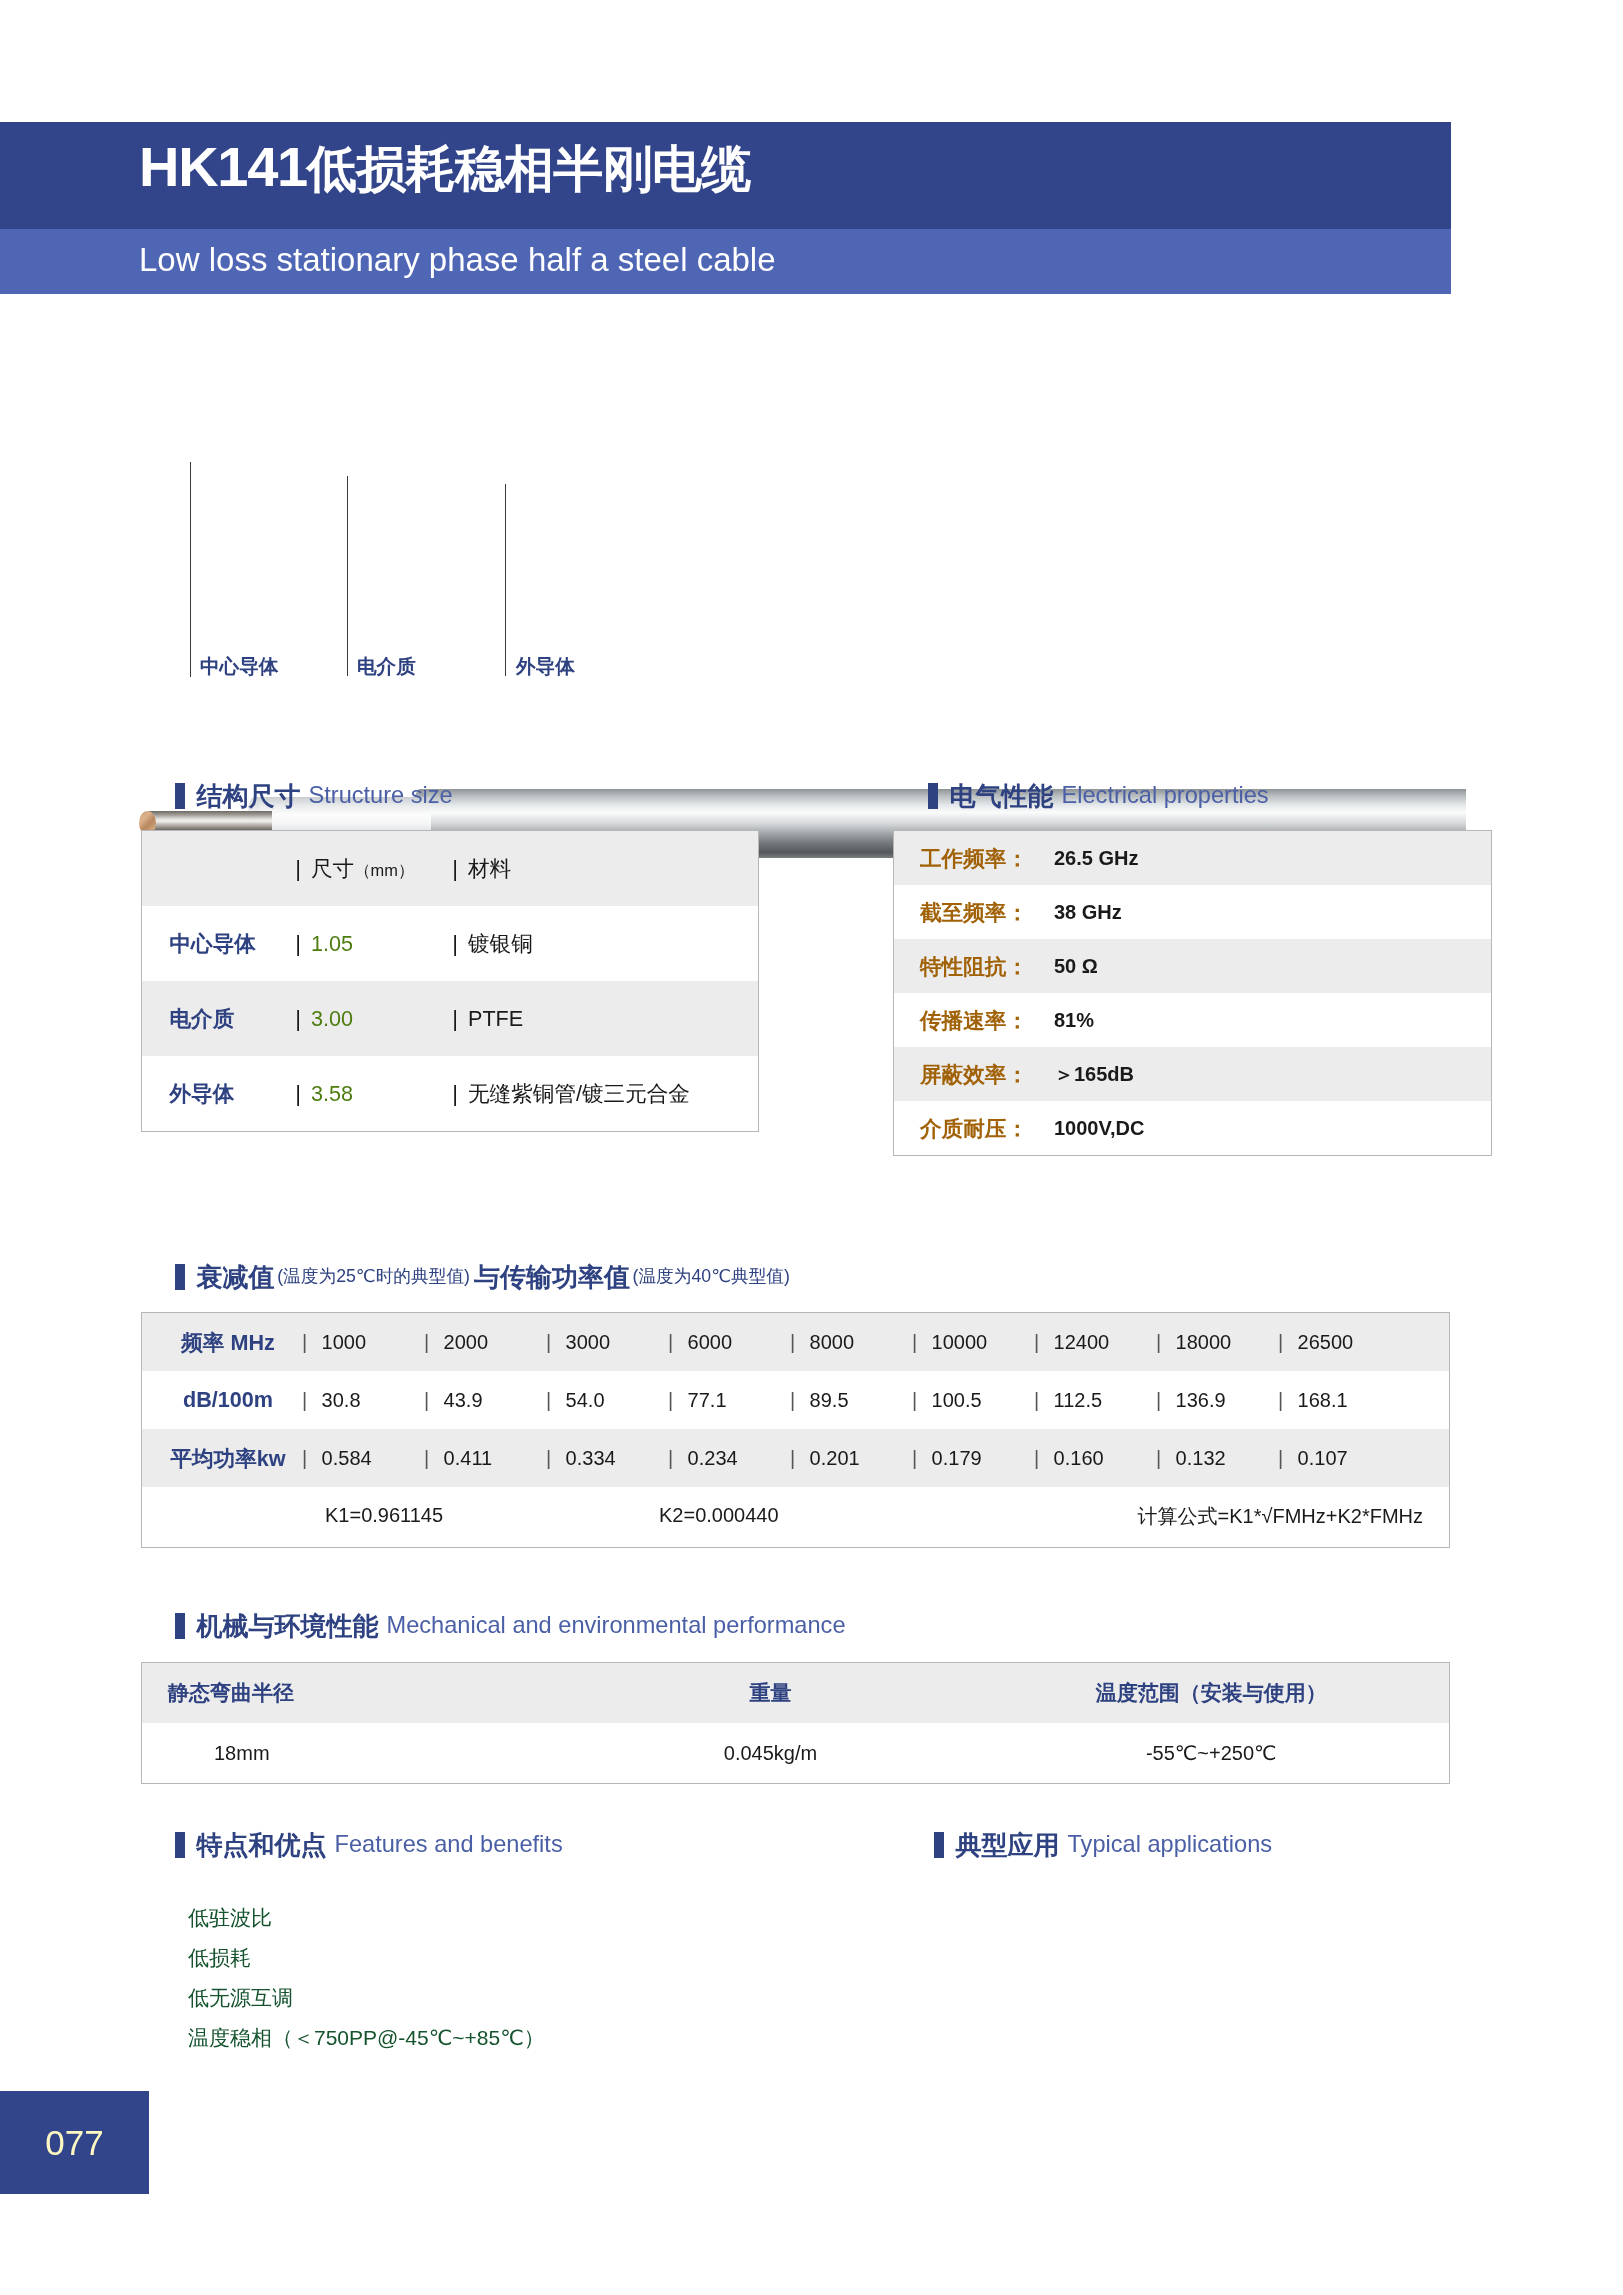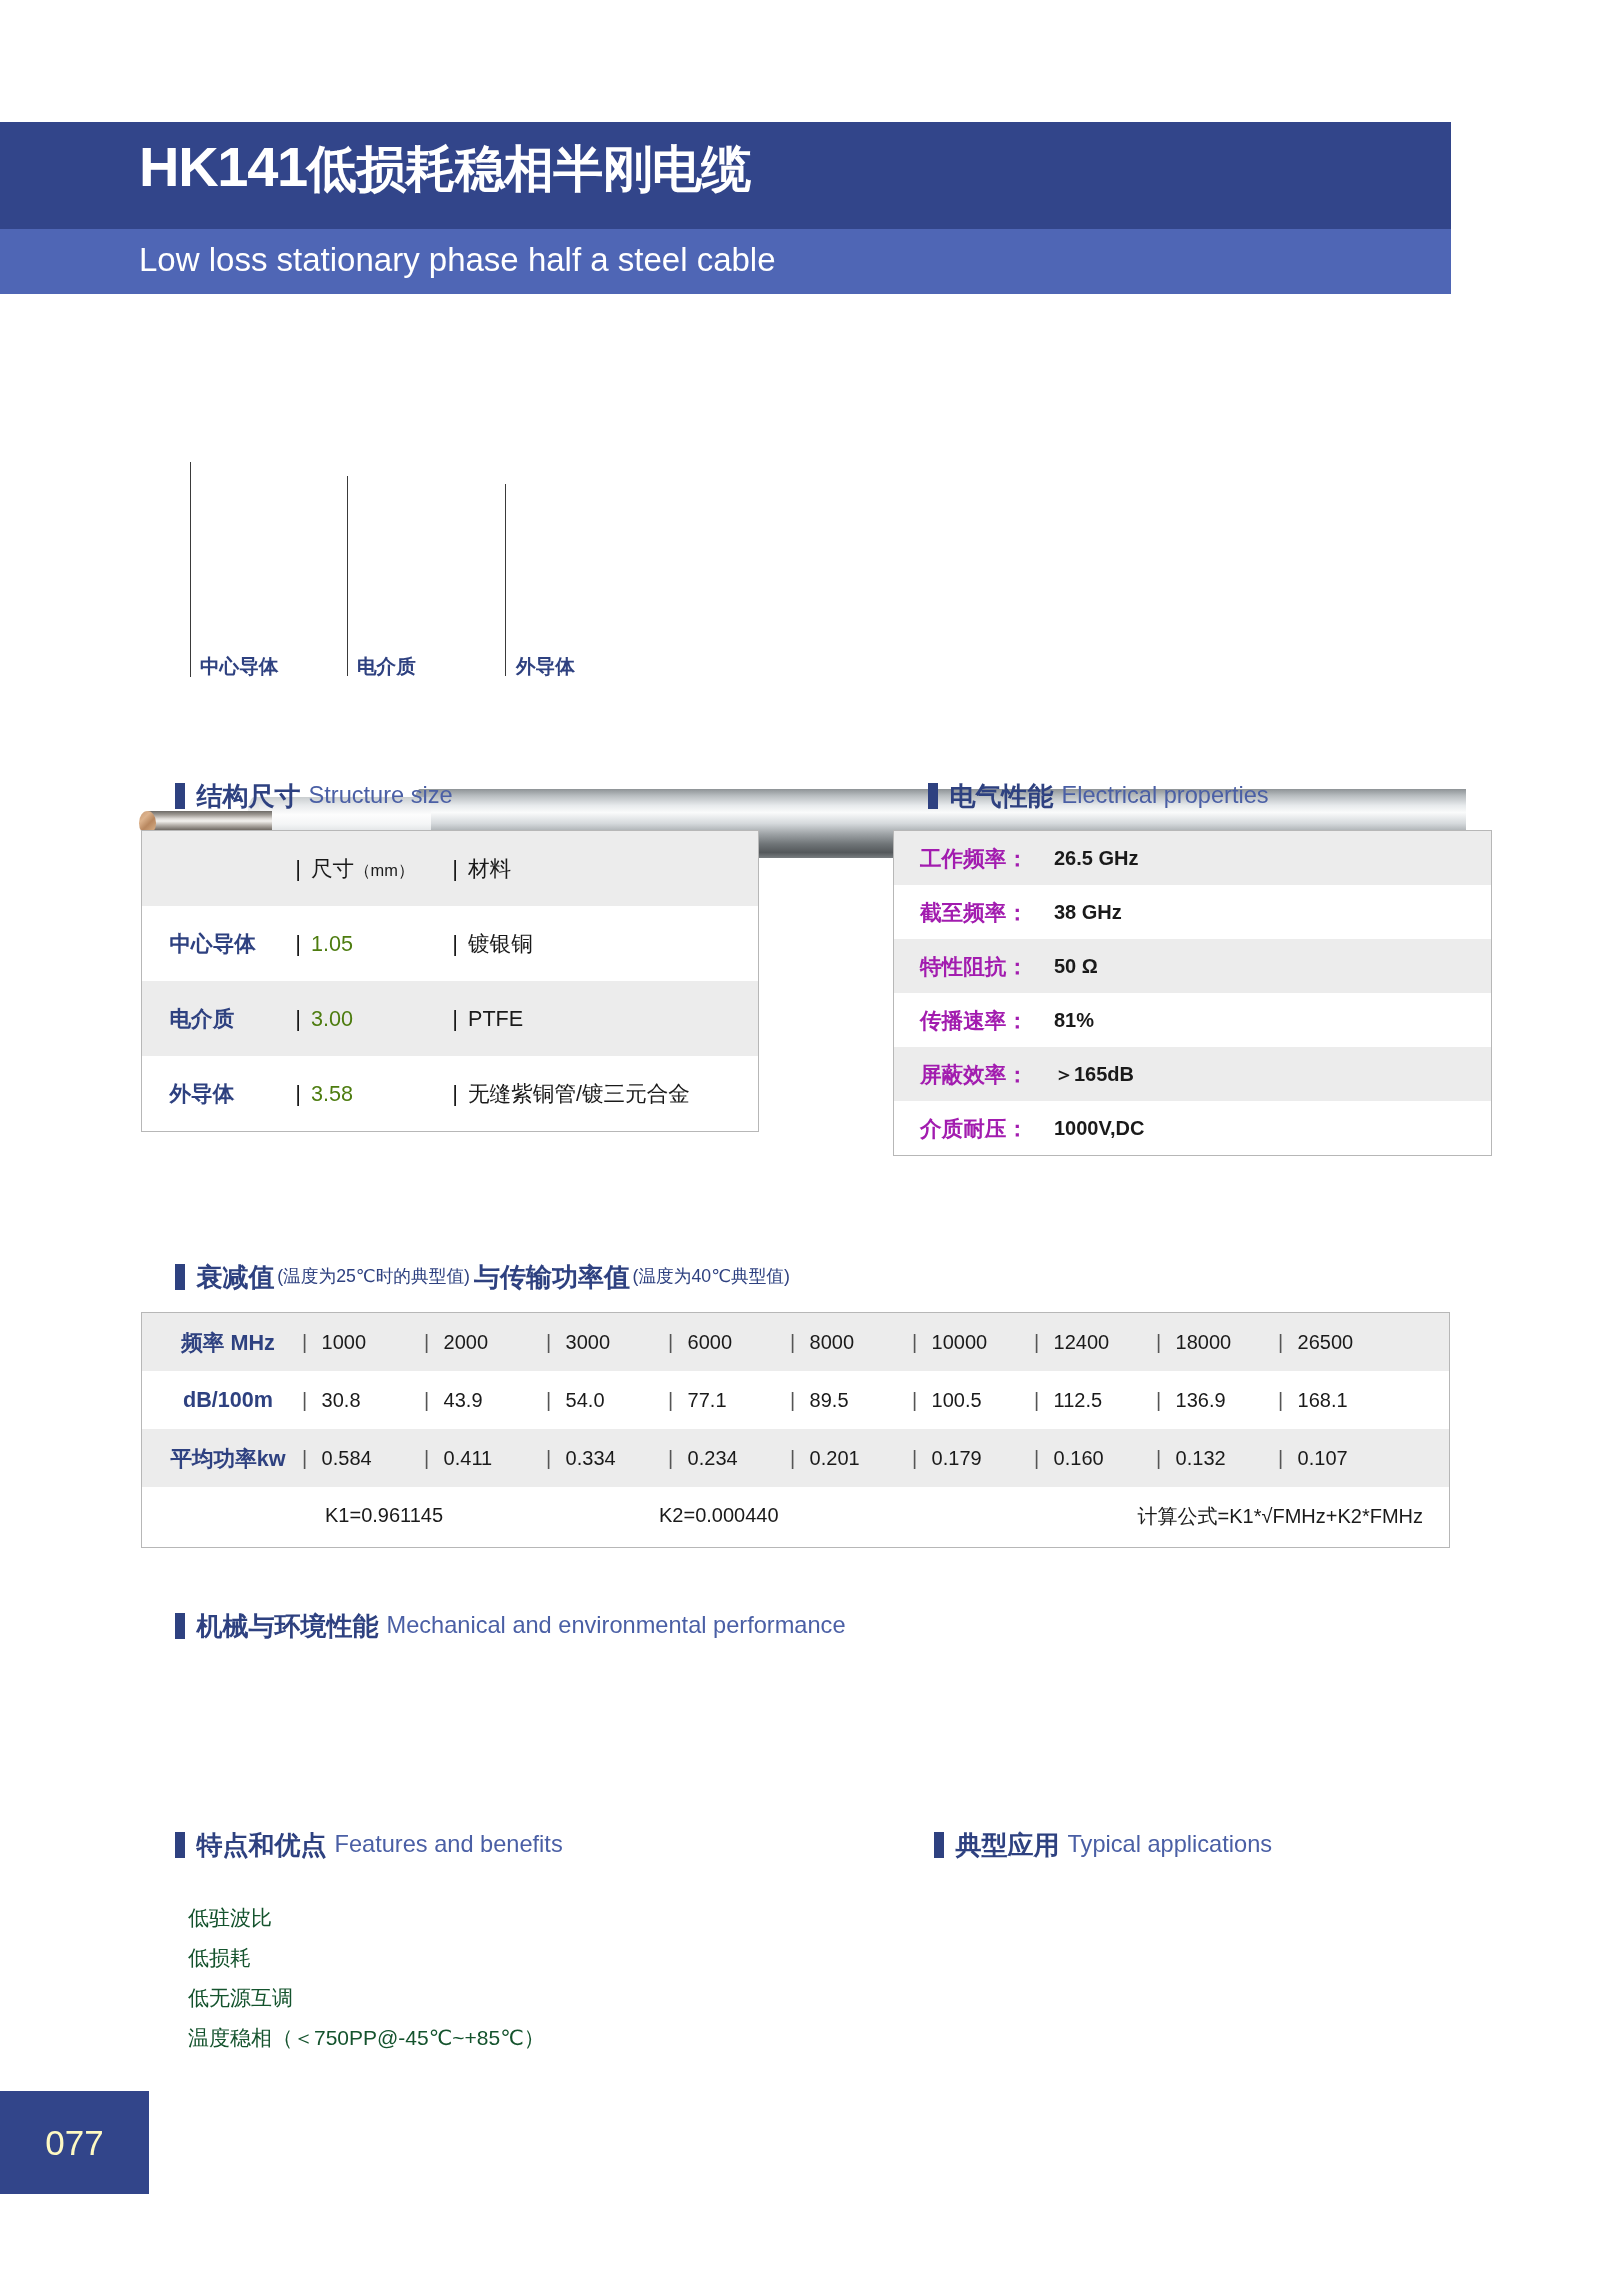--- a/index.html
+++ b/index.html
@@ -100,21 +100,21 @@
   #structure-table .c0 { width: 143px; padding-left: 27.5px; color: #2e4180; font-size: 21.6px; font-weight: 700; }
   #structure-table .sep { width: 26px; text-align: center; }
   #structure-table .c1 { width: 131px; color: #4d7c0f; font-size: 21.6px; }
   #structure-table .c2 { flex: 1; color: #1a1a1a; font-size: 21.6px; }
   #structure-table .hdr-cell-1 { color: #1a1a1a; font-size: 21.6px; font-weight: 400; }
   #structure-table .unit { font-size: 16.4px; }
 
   
   #electrical-table { left: 893px; top: 830px; width: 599px; }
   #electrical-table .trow { height: 54px; }
-  #electrical-table .k { width: 160px; padding-left: 26px; color: #a21caf; font-size: 21.6px; font-weight: 700; }
+  #electrical-table .k { width: 160px; padding-left: 26px; color: #a16207; font-size: 21.6px; font-weight: 700; }
   #electrical-table .v { flex: 1; color: #1a1a1a; font-size: 20px; font-weight: bold; }
 
   
   #attenuation-table { left: 141px; top: 1312px; width: 1309px; }
   #attenuation-table .trow { height: 58px; }
   #attenuation-table .rowlabel {
     width: 160px; padding-left: 12px; color: #2e4180; font-size: 21.6px; font-weight: 700;
     text-align: center;
   }
   #attenuation-table .dcell {
@@ -381,20 +381,32 @@
       <div class="kf">计算公式=K1*√FMHz+K2*FMHz</div>
     </div>
   </div>
 
   <div class="sec-head" style="left:147px; top:1613px;">
     <div class="sec-bar"></div>
     <div class="sec-cn">机械与环境性能</div>
     <div class="sec-en">Mechanical and environmental performance</div>
   </div>
 
+  <div class="tbl" id="mechanical-table">
+    <div class="mh">
+      <div class="m0">静态弯曲半径</div>
+      <div class="m1">重量</div>
+      <div class="m2">温度范围（安装与使用）</div>
+    </div>
+    <div class="mb">
+      <div class="m0">18mm</div>
+      <div class="m1">0.045kg/m</div>
+      <div class="m2">-55℃~+250℃</div>
+    </div>
+  </div>
 
   <div class="sec-head" style="left:147px; top:1832px;">
     <div class="sec-bar"></div>
     <div class="sec-cn">特点和优点</div>
     <div class="sec-en">Features and benefits</div>
   </div>
   <ul class="blist" style="left:188px; top:1898px;">
     <li>低驻波比</li>
     <li>低损耗</li>
     <li>低无源互调</li>

